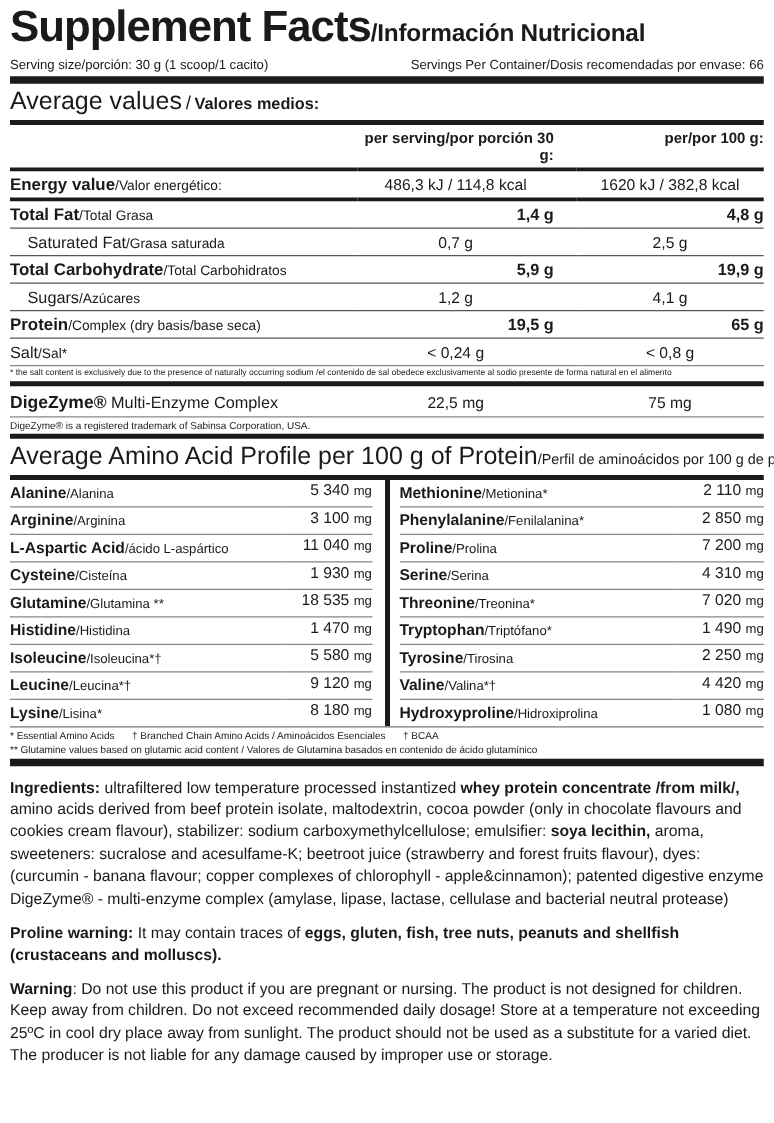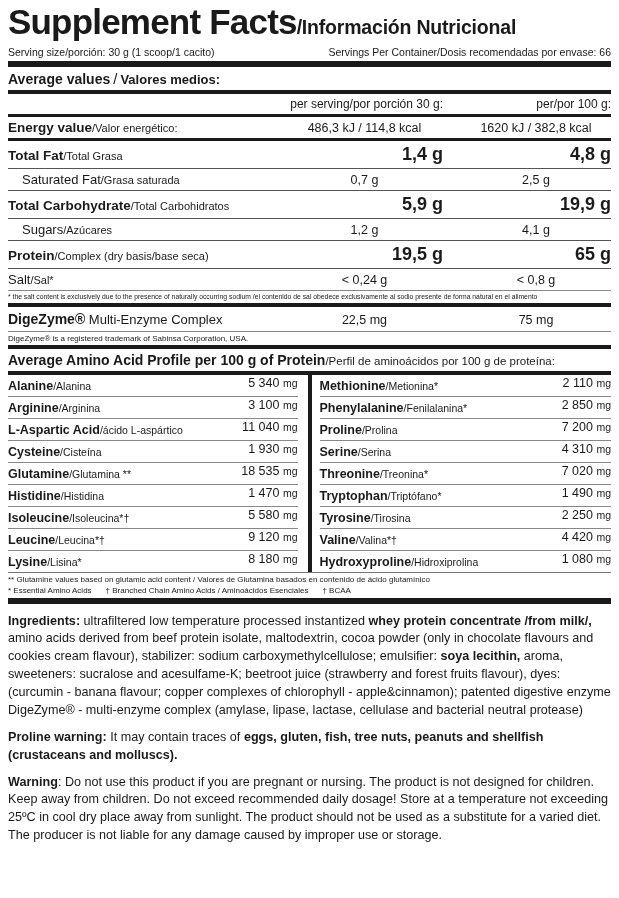--- a/index.html
+++ b/index.html
@@ -46,54 +46,54 @@
   .rule-thick { border-top: 6px solid #1a1a1a; }
   .rule-med   { border-top: 4px solid #1a1a1a; }
   .rule-hair  { border-top: 1px solid #777; }
 
   .section-head {
     display: flex;
     align-items: baseline;
     padding: 3px 0 3px 0;
     white-space: nowrap;
   }
-  .sh-en { font-size: 14px; font-weight: bold; }
+  .sh-en { font-size: 20px; font-weight: normal; }
   .sh-sep { font-size: 15px; padding: 0 3px; }
   .sh-es { font-size: 13px; font-weight: bold; }
   .sh-es-sm { font-size: 11.5px; }
 
   
   table.nut {
     width: 100%;
     border-collapse: collapse;
     font-size: 13px;
   }
   table.nut td {
     padding: 3px 0;
     vertical-align: baseline;
   }
   .col-name { text-align: left; }
   .col-v1 { text-align: right; width: 175px; padding-right: 18px !important; }
   .col-v2 { text-align: right; width: 150px; }
 
   .hdr td {
     font-size: 12px;
-    font-weight: normal;
+    font-weight: bold;
     padding-bottom: 3px;
   }
   tr.bd td { border-bottom: 1.2px solid #555; }
   tr.bd2 td { border-bottom: 3px solid #1a1a1a; }
   tr.bd3 td { border-bottom: 1px solid #888; }
 
   .n-en { font-weight: bold; font-size: 13.5px; }
   .n-es { font-size: 11px; }
   .n-extra { font-size: 11px; }
   .indent { padding-left: 14px !important; font-size: 12.5px; }
   .indent .n-en2 { font-size: 13px; font-weight: normal; }
-  .v-bold { font-weight: bold; font-size: 18px; }
+  .v-bold { font-weight: bold; font-size: 13px; }
   .v-norm { font-size: 12.5px; text-align: center; }
 
   .footnote-tiny {
     font-size: 6.8px;
     padding: 2px 0 2px 0;
     line-height: 1.2;
   }
   .footnote-sm {
     font-size: 8px;
     padding: 2px 0;
@@ -351,24 +351,24 @@
         </tbody>
             </table>
       </td>
     </tr>
   </tbody>
     </table>
 
   <div class="rule-hair"></div>
 
   <div class="aa-foot">
-    <div>** Glutamine values based on glutamic acid content / Valores de Glutamina basados en contenido de ácido glutamínico</div>
     <div>
       <span>* Essential Amino Acids</span><span class="gap"></span><span>† Branched Chain Amino Acids / Aminoácidos Esenciales</span><span class="gap"></span><span>† BCAA</span>
     </div>
+    <div>** Glutamine values based on glutamic acid content / Valores de Glutamina basados en contenido de ácido glutamínico</div>
   </div>
 
   <div class="rule-thick"></div>
 
   <p class="para">
     <b>Ingredients:</b><span> ultrafiltered low temperature processed instantized </span><b>whey protein concentrate /from milk/,</b><span> amino acids derived from beef protein isolate, maltodextrin, cocoa powder (only in chocolate flavours and cookies cream flavour), stabilizer: sodium carboxymethylcellulose; emulsifier: </span><b>soya lecithin,</b><span> aroma, sweeteners: sucralose and acesulfame-K; beetroot juice (strawberry and forest fruits flavour), dyes: (curcumin - banana flavour; copper complexes of chlorophyll - apple&amp;cinnamon); patented digestive enzyme DigeZyme® - multi-enzyme complex (amylase, lipase, lactase, cellulase and bacterial neutral protease)</span>
   </p>
 
   <p class="para">
     <b>Proline warning:</b><span> It may contain traces of </span><b>eggs, gluten, fish, tree nuts, peanuts and shellfish (crustaceans and molluscs).</b>

